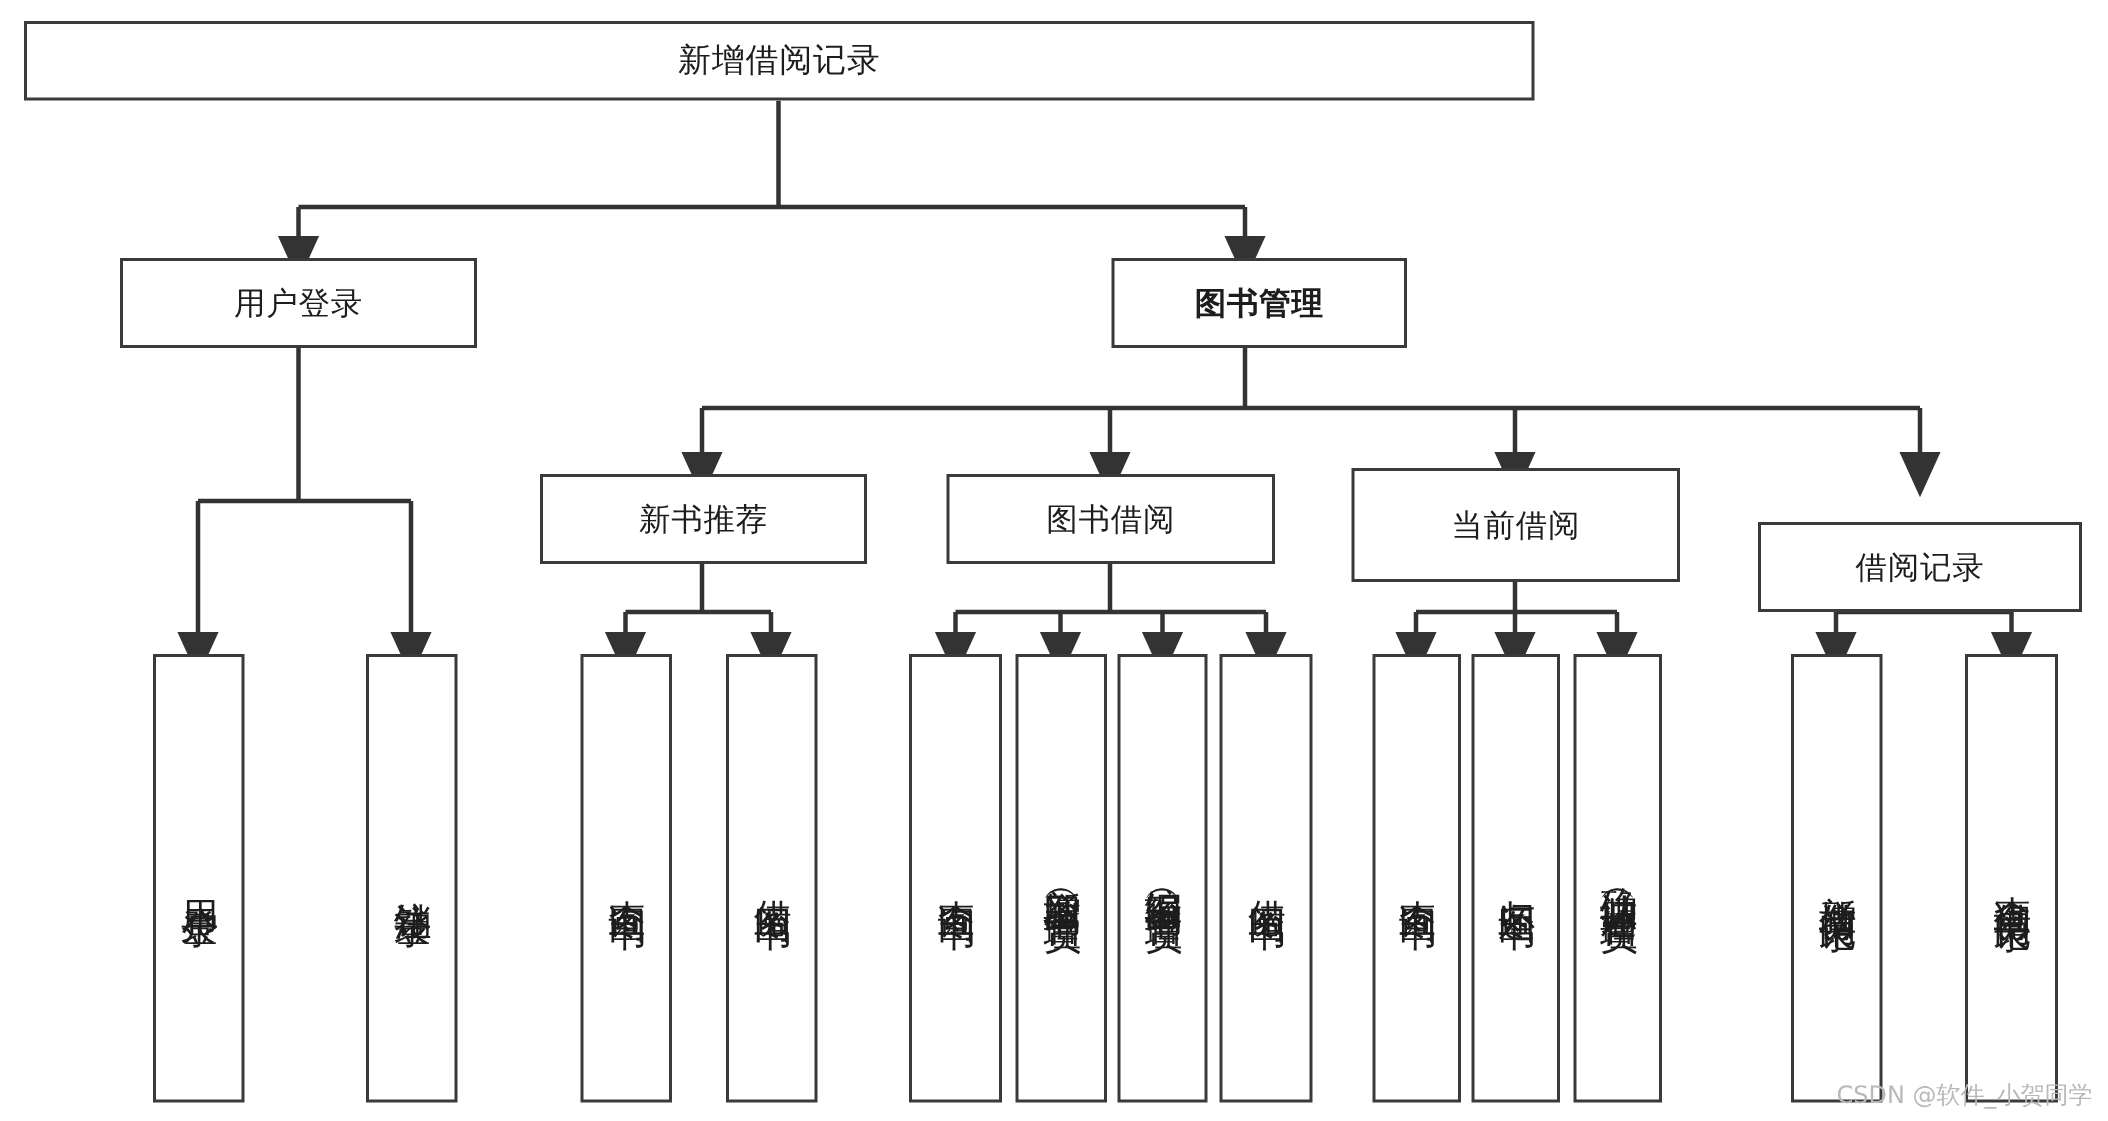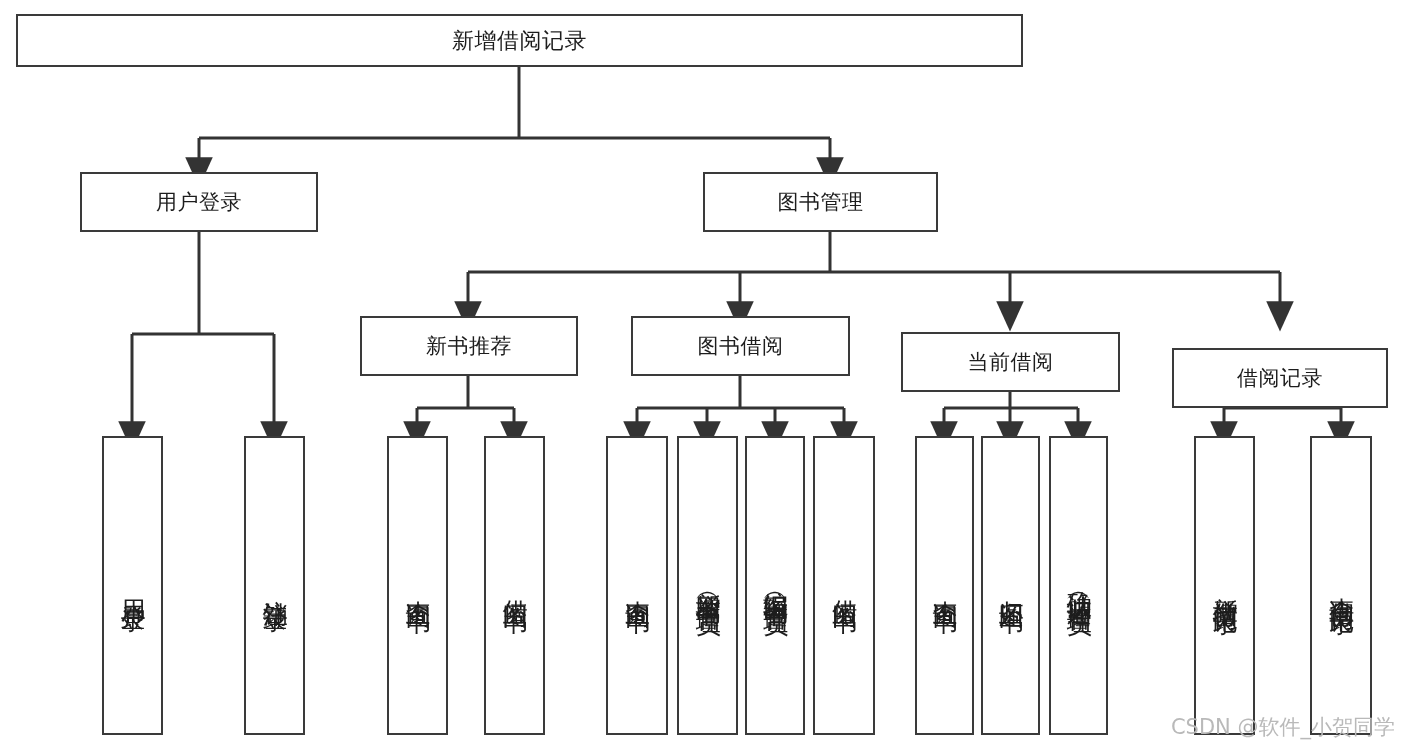--- a/index.html
+++ b/index.html
@@ -62,21 +62,21 @@
     text-orientation: upright;
     font-size: 25px;
     line-height: 1.05;
     letter-spacing: 3px;
     white-space: nowrap;
   }
   #watermark {
     position: absolute;
     right: 10px;
     bottom: 6px;
-    font-size: 21px;
+    font-size: 16px;
     color: #b9b9b9;
     z-index: 5;
     white-space: nowrap;
     font-family: "DejaVu Sans", "Liberation Sans", sans-serif;
   }
 </style>
 </head>
 <body>
 
 <div id="diagram-root">
@@ -135,31 +135,31 @@
     </g>
   </svg>
 
   <div class="node horizontal root" style="left:16px; top:14px; width:1007px; height:53px;">
     <span class="node-label">新增借阅记录</span>
   </div>
 
   <div class="node horizontal" style="left:80px; top:172px; width:238px; height:60px;">
     <span class="node-label">用户登录</span>
   </div>
-  <div class="node horizontal" style="left:703px; top:172px; width:235px; height:60px;">
+  <div class="node horizontal" style="left:741px; top:172px; width:197px; height:60px;font-weight:bold;">
     <span class="node-label">图书管理</span>
   </div>
 
   <div class="node horizontal" style="left:631px; top:316px; width:219px; height:60px;">
     <span class="node-label">图书借阅</span>
   </div>
   <div class="node horizontal" style="left:360px; top:316px; width:218px; height:60px;">
     <span class="node-label">新书推荐</span>
   </div>
-  <div class="node horizontal" style="left:901px; top:332px; width:219px; height:60px;">
+  <div class="node horizontal" style="left:901px; top:312px; width:219px; height:76px;">
     <span class="node-label">当前借阅</span>
   </div>
   <div class="node horizontal" style="left:1172px; top:316px; width:216px; height:60px;margin-top:32px;">
     <span class="node-label">借阅记录</span>
   </div>
 
   <div class="node vertical" style="left:102px; top:436px; width:61px; height:299px;">
     <span class="node-label">用户登录</span>
   </div>
   <div class="node vertical" style="left:244px; top:436px; width:61px; height:299px;">

